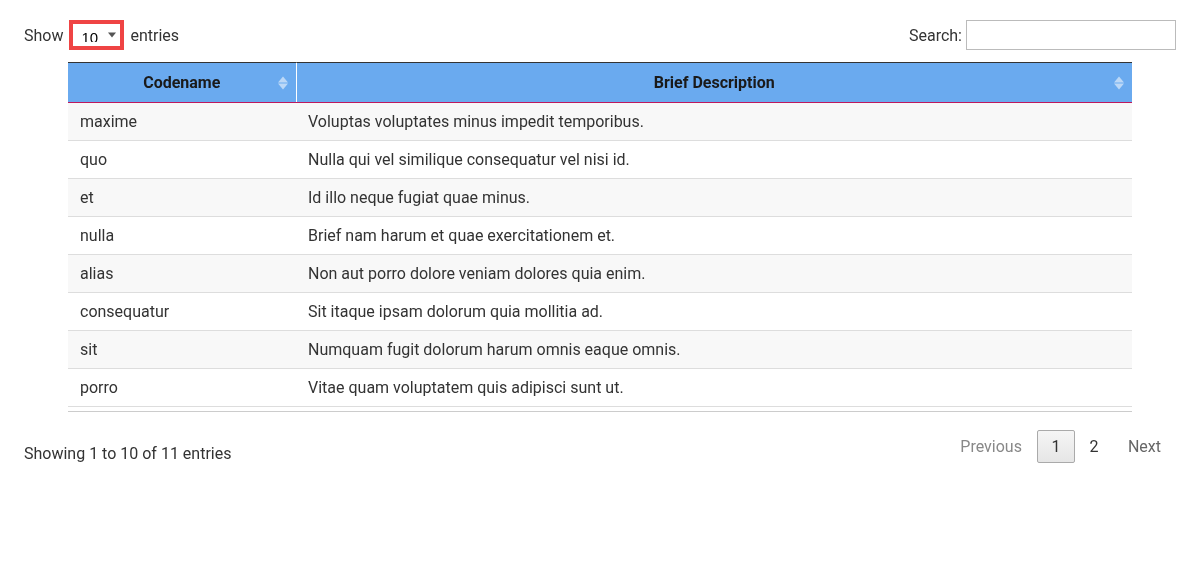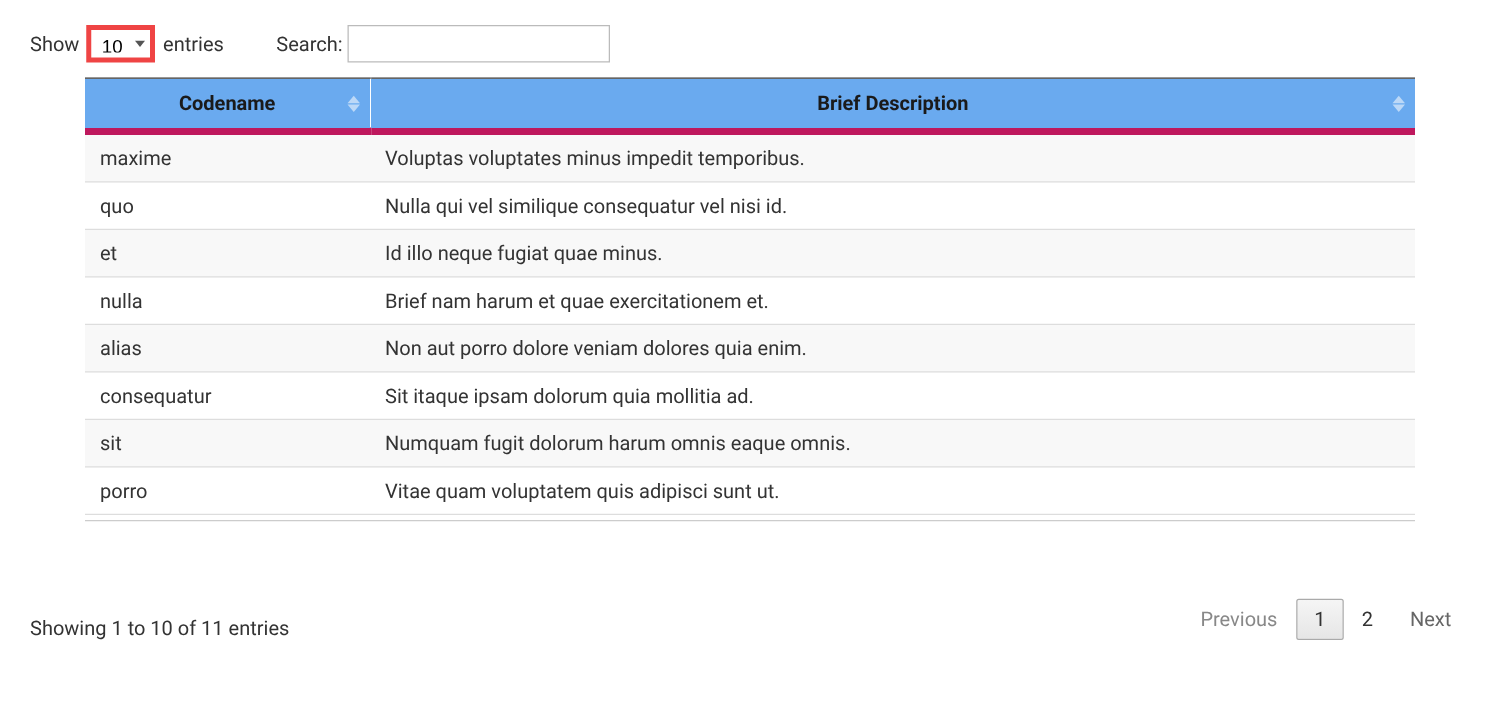--- a/index.html
+++ b/index.html
@@ -9,20 +9,21 @@
     }
     body {
       font-family: -apple-system, BlinkMacSystemFont, "Segoe UI", Roboto, "Helvetica Neue", Arial, sans-serif;
       font-size: 16px;
       color: #333;
       padding: 20px 24px;
       width: 1200px;
     }
     .top-controls {
       display: flex;
+      justify-content: space-between;
       align-items: center;
       margin-bottom: 12px;
     }
     .length-control {
       display: flex;
       align-items: center;
       gap: 6px;
       color: #333;
     }
     .length-select {
@@ -76,21 +77,21 @@
       border-collapse: collapse;
       border-spacing: 0;
     }
     thead th {
       background: #6aaaef;
       color: #1a1a1a;
       font-weight: 700;
       text-align: center;
       padding: 10px 12px;
       border-top: 1px solid #333;
-      border-bottom: 6px solid #be185d;
+      border-bottom: 1px solid #be185d;
       position: relative;
       cursor: pointer;
     }
     thead th:first-child {
       width: 228px;
       border-right: 1px solid rgba(255,255,255,0.25);
     }
     .sort-icons {
       position: absolute;
       right: 8px;
@@ -138,21 +139,20 @@
       margin: 0 44px;
       margin-top: 4px;
     }
     .info-text {
       color: #333;
     }
     .pagination {
       display: flex;
       align-items: center;
       gap: 0;
-      margin-top: 44px;
     }
     .page-btn {
       padding: 6px 14px;
       color: #666;
       cursor: pointer;
       user-select: none;
       border: 1px solid transparent;
       background: transparent;
       font-size: 16px;
       font-family: inherit;

